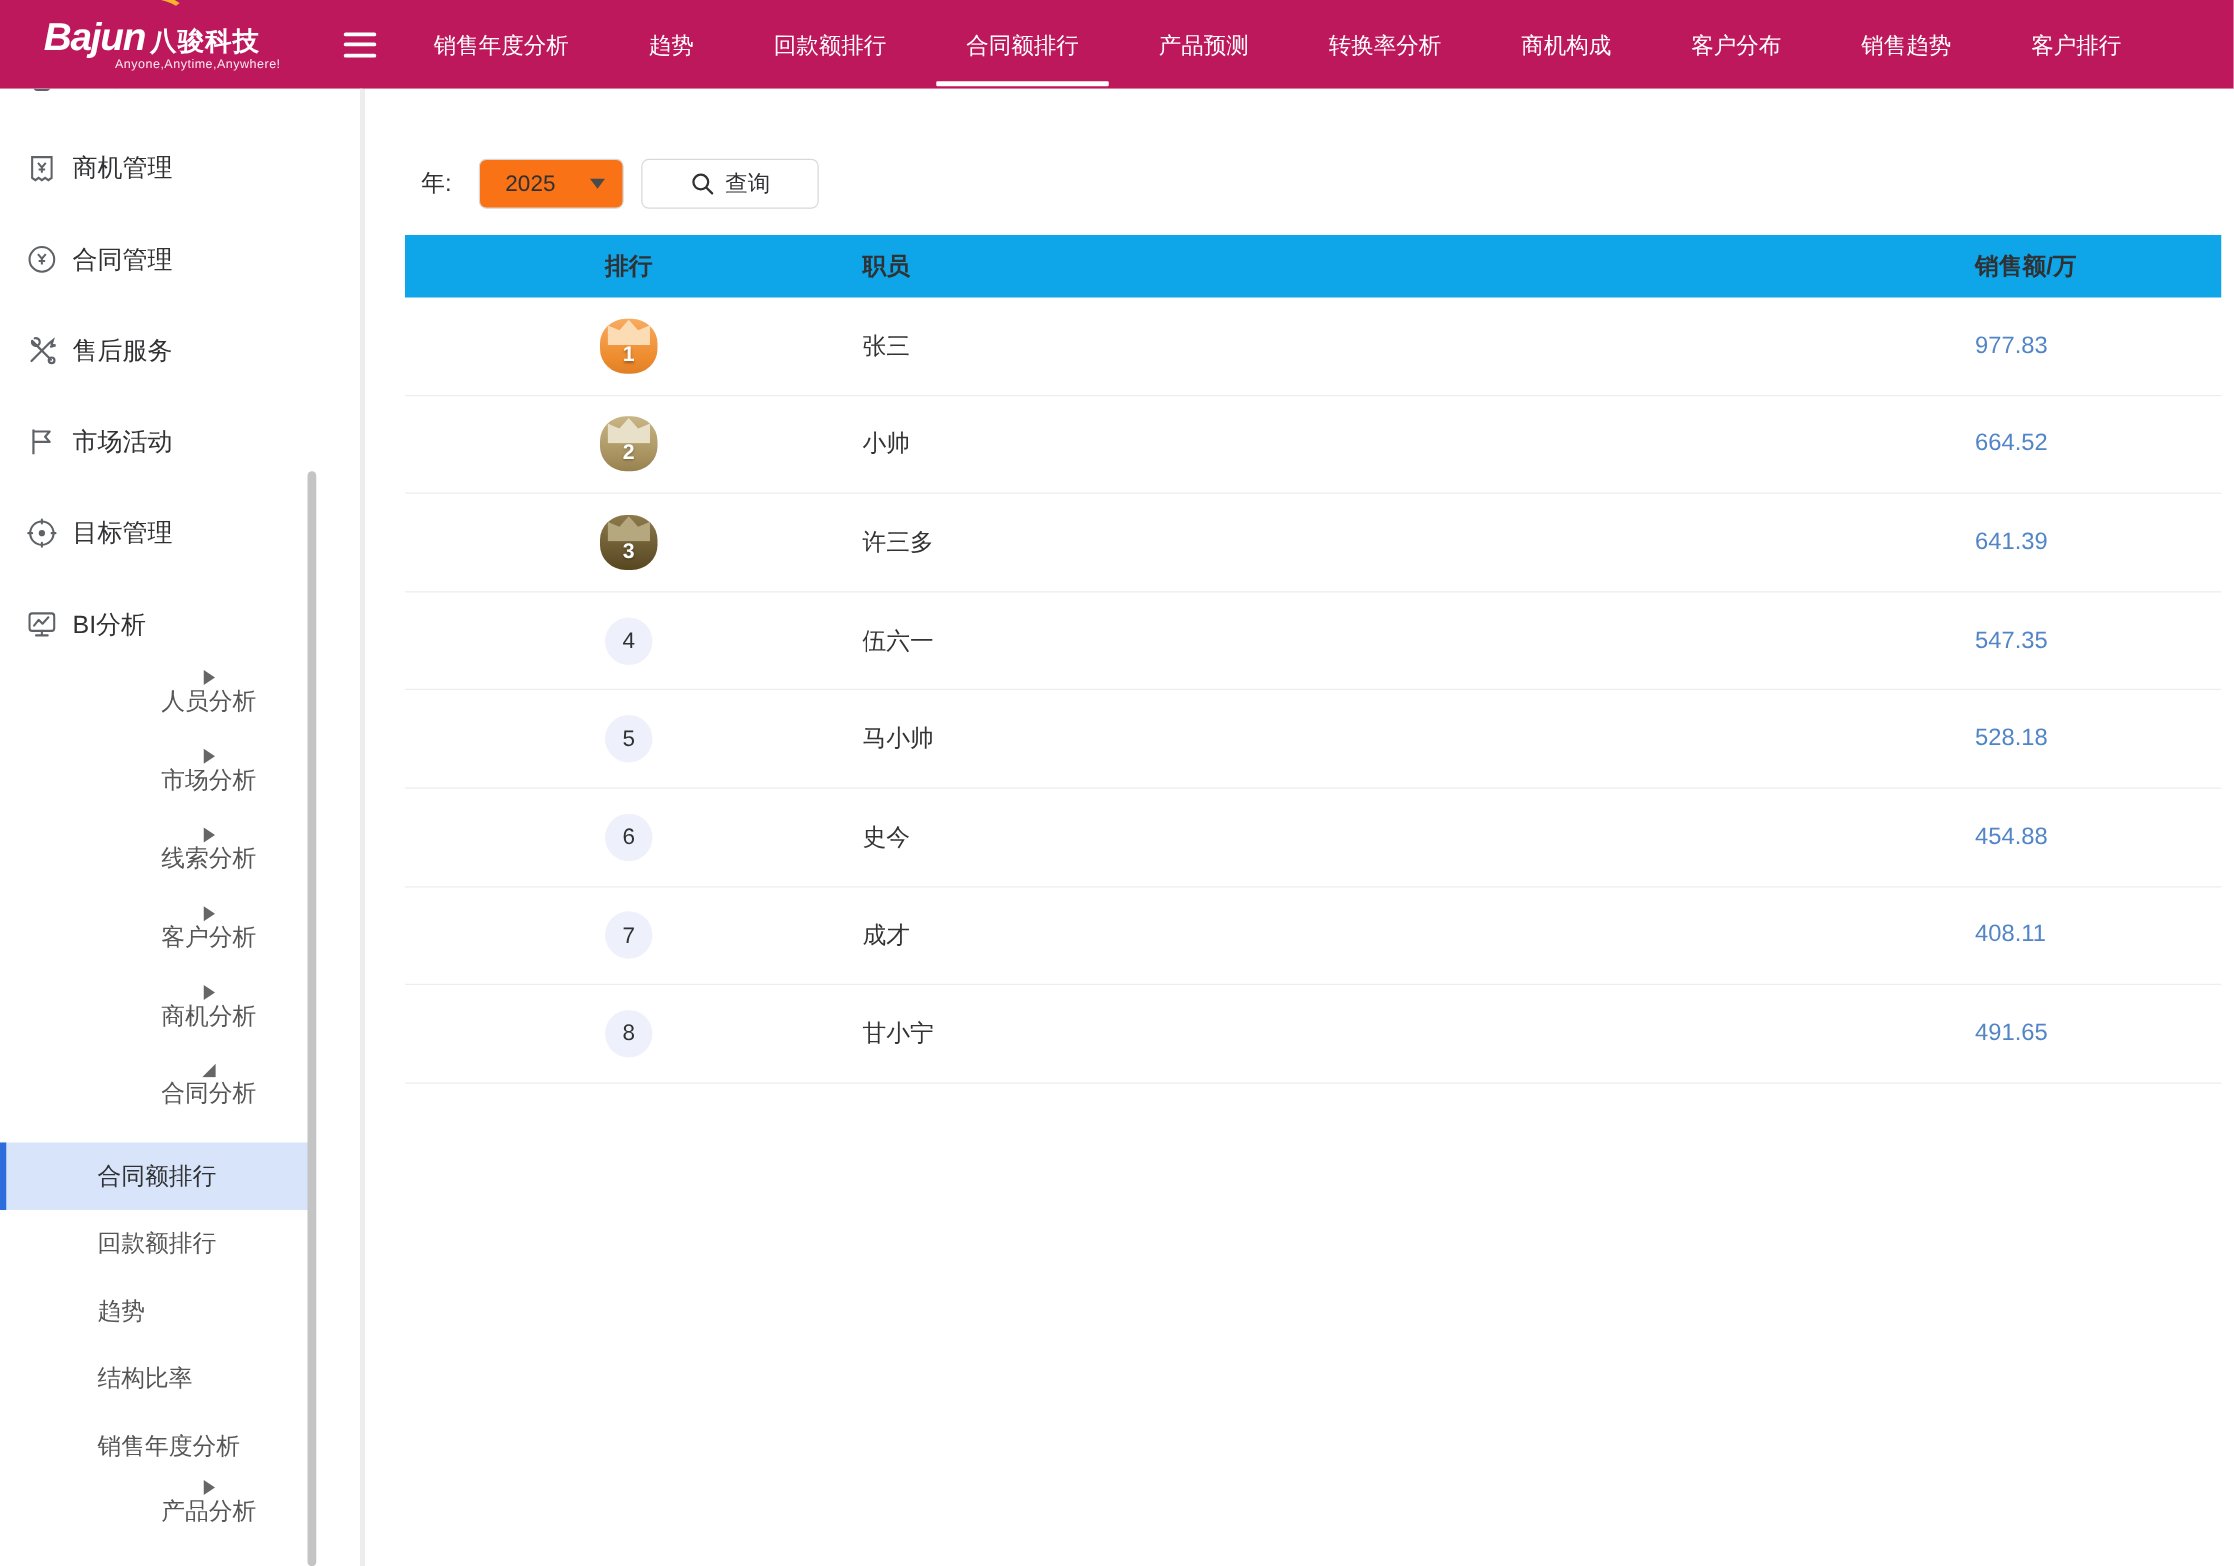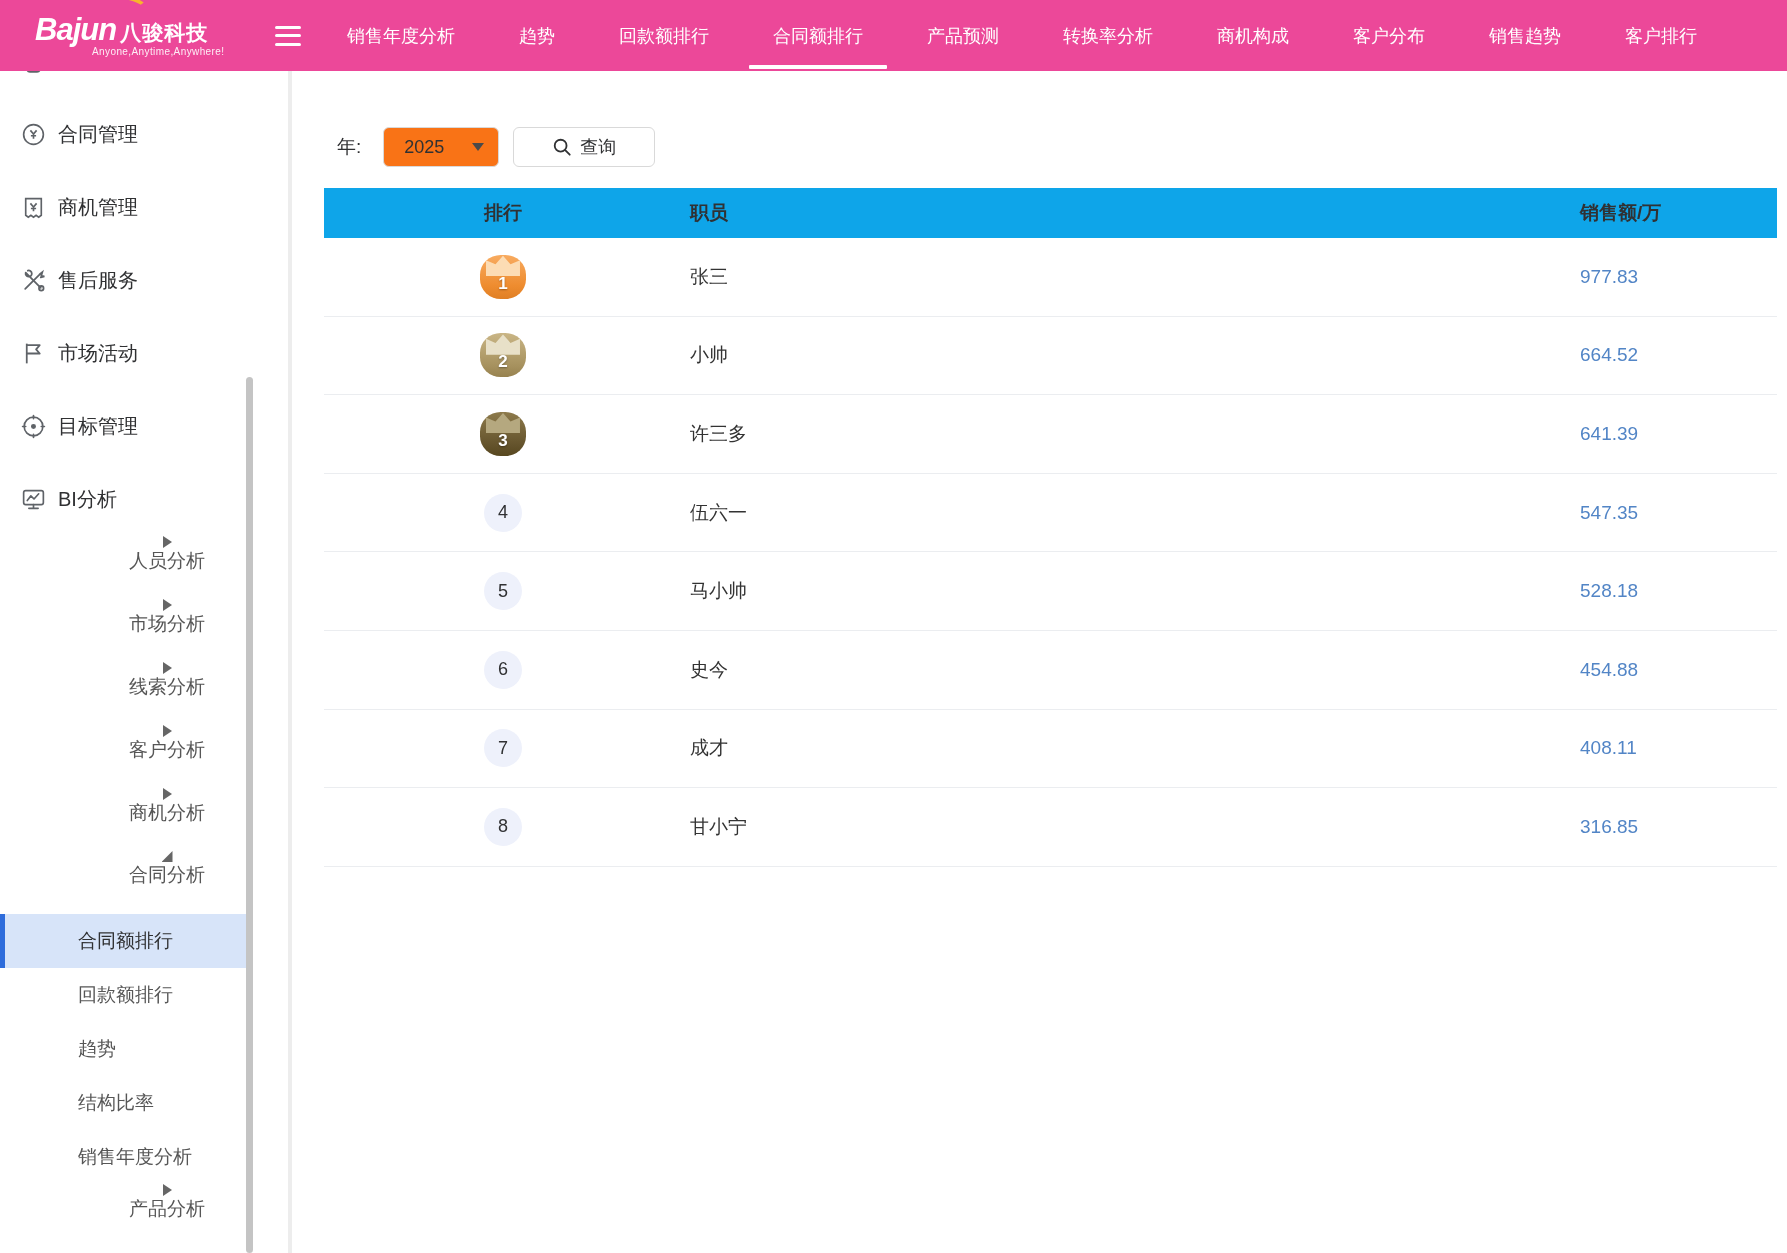--- a/index.html
+++ b/index.html
@@ -2,21 +2,21 @@
 <html><head>
 <meta charset="utf-8">
 <style>
   * { margin:0; padding:0; box-sizing:border-box; }
   html,body { width:1787px; height:1253px; overflow:hidden; background:#fff;
     font-family:"Liberation Sans","DejaVu Sans",sans-serif; }
   #page { position:relative; width:1787px; height:1253px; background:#fff; }
 
   
   .navbar { position:absolute; top:0; left:0; width:100%; height:71px;
-    background:#ec4899; display:flex; align-items:center; color:#fff; }
+    background:#be185d; display:flex; align-items:center; color:#fff; }
   .logo { position:relative; width:215px; margin-left:30px; height:71px; }
   .logo-main { position:absolute; top:12px; left:5px; white-space:nowrap; }
   .logo-en { font-size:31px; font-weight:bold; font-style:italic; letter-spacing:-1px; }
   .logo-cn { font-size:21px; font-weight:bold; margin-left:4px; letter-spacing:1px; }
   .logo-swoosh { position:absolute; top:-6px; left:58px; width:60px; height:22px;
     border:4px solid transparent; border-top:4px solid #f7b52c; border-radius:50%;
     transform:rotate(8deg); }
   .logo-tag { position:absolute; top:46px; left:62px; font-size:10px;
     color:rgba(255,255,255,.9); letter-spacing:.4px; }
   .hamburger { width:26px; height:20px; margin-left:30px; display:flex;
@@ -137,34 +137,34 @@
           <svg viewBox="0 0 26 26" fill="none" stroke="currentColor" stroke-width="1.6">
             <rect x="7" y="3" width="12" height="20" rx="2.5"></rect>
               <line x1="11" y1="19.5" x2="15" y2="19.5"></line>
           </svg>
         </span>
         <span>拜访管理</span>
       </div>
       <div class="side-item">
         <span class="side-icon">
           <svg viewBox="0 0 26 26" fill="none" stroke="currentColor" stroke-width="1.6">
+            <path d="M5.5 4.5 h15 v16 l-2.5 1.8 -2.5 -1.8 -2.5 1.8 -2.5 -1.8 -2.5 1.8 -2.5 -1.8 z"></path>
+            <path d="M10 9 l3 3.5 3 -3.5 M13 12.5 v4 M10.5 14 h5"></path>
+          </svg>
+        </span>
+        <span>商机管理</span>
+      </div>
+      <div class="side-item">
+        <span class="side-icon">
+          <svg viewBox="0 0 26 26" fill="none" stroke="currentColor" stroke-width="1.6">
             <circle cx="13" cy="13" r="9.5"></circle>
             <path d="M10 9 l3 3.5 3 -3.5 M13 12.5 v4.5 M10.5 14.2 h5"></path>
           </svg>
         </span>
         <span>合同管理</span>
-      </div>
-      <div class="side-item">
-        <span class="side-icon">
-          <svg viewBox="0 0 26 26" fill="none" stroke="currentColor" stroke-width="1.6">
-            <path d="M5.5 4.5 h15 v16 l-2.5 1.8 -2.5 -1.8 -2.5 1.8 -2.5 -1.8 -2.5 1.8 -2.5 -1.8 z"></path>
-            <path d="M10 9 l3 3.5 3 -3.5 M13 12.5 v4 M10.5 14 h5"></path>
-          </svg>
-        </span>
-        <span>商机管理</span>
       </div>
       <div class="side-item">
         <span class="side-icon">
           <svg viewBox="0 0 26 26" fill="none" stroke="currentColor" stroke-width="1.7" stroke-linecap="round">
             <path d="M5 21 L19 7 M19 7 l2.5 -2 -1 3.5 3 0.5 -3.5 1"></path>
             <path d="M5.5 5.5 L20 20 M5.5 5.5 a3 3 0 1 0 2 -2"></path>
             <circle cx="20.5" cy="20.5" r="2.2"></circle>
           </svg>
         </span>
         <span>售后服务</span>
@@ -326,18 +326,18 @@
             <div class="rank-circle">7</div>
           </div>
         <div class="cell-name">成才</div>
         <div class="cell-val">408.11</div>
       </div>
       <div class="trow">
         <div class="cell-rank">
             <div class="rank-circle">8</div>
           </div>
         <div class="cell-name">甘小宁</div>
-        <div class="cell-val">316.85</div>
+        <div class="cell-val">491.65</div>
       </div>
     </div>
   </div>
 
 </div>
 
 </body></html>

